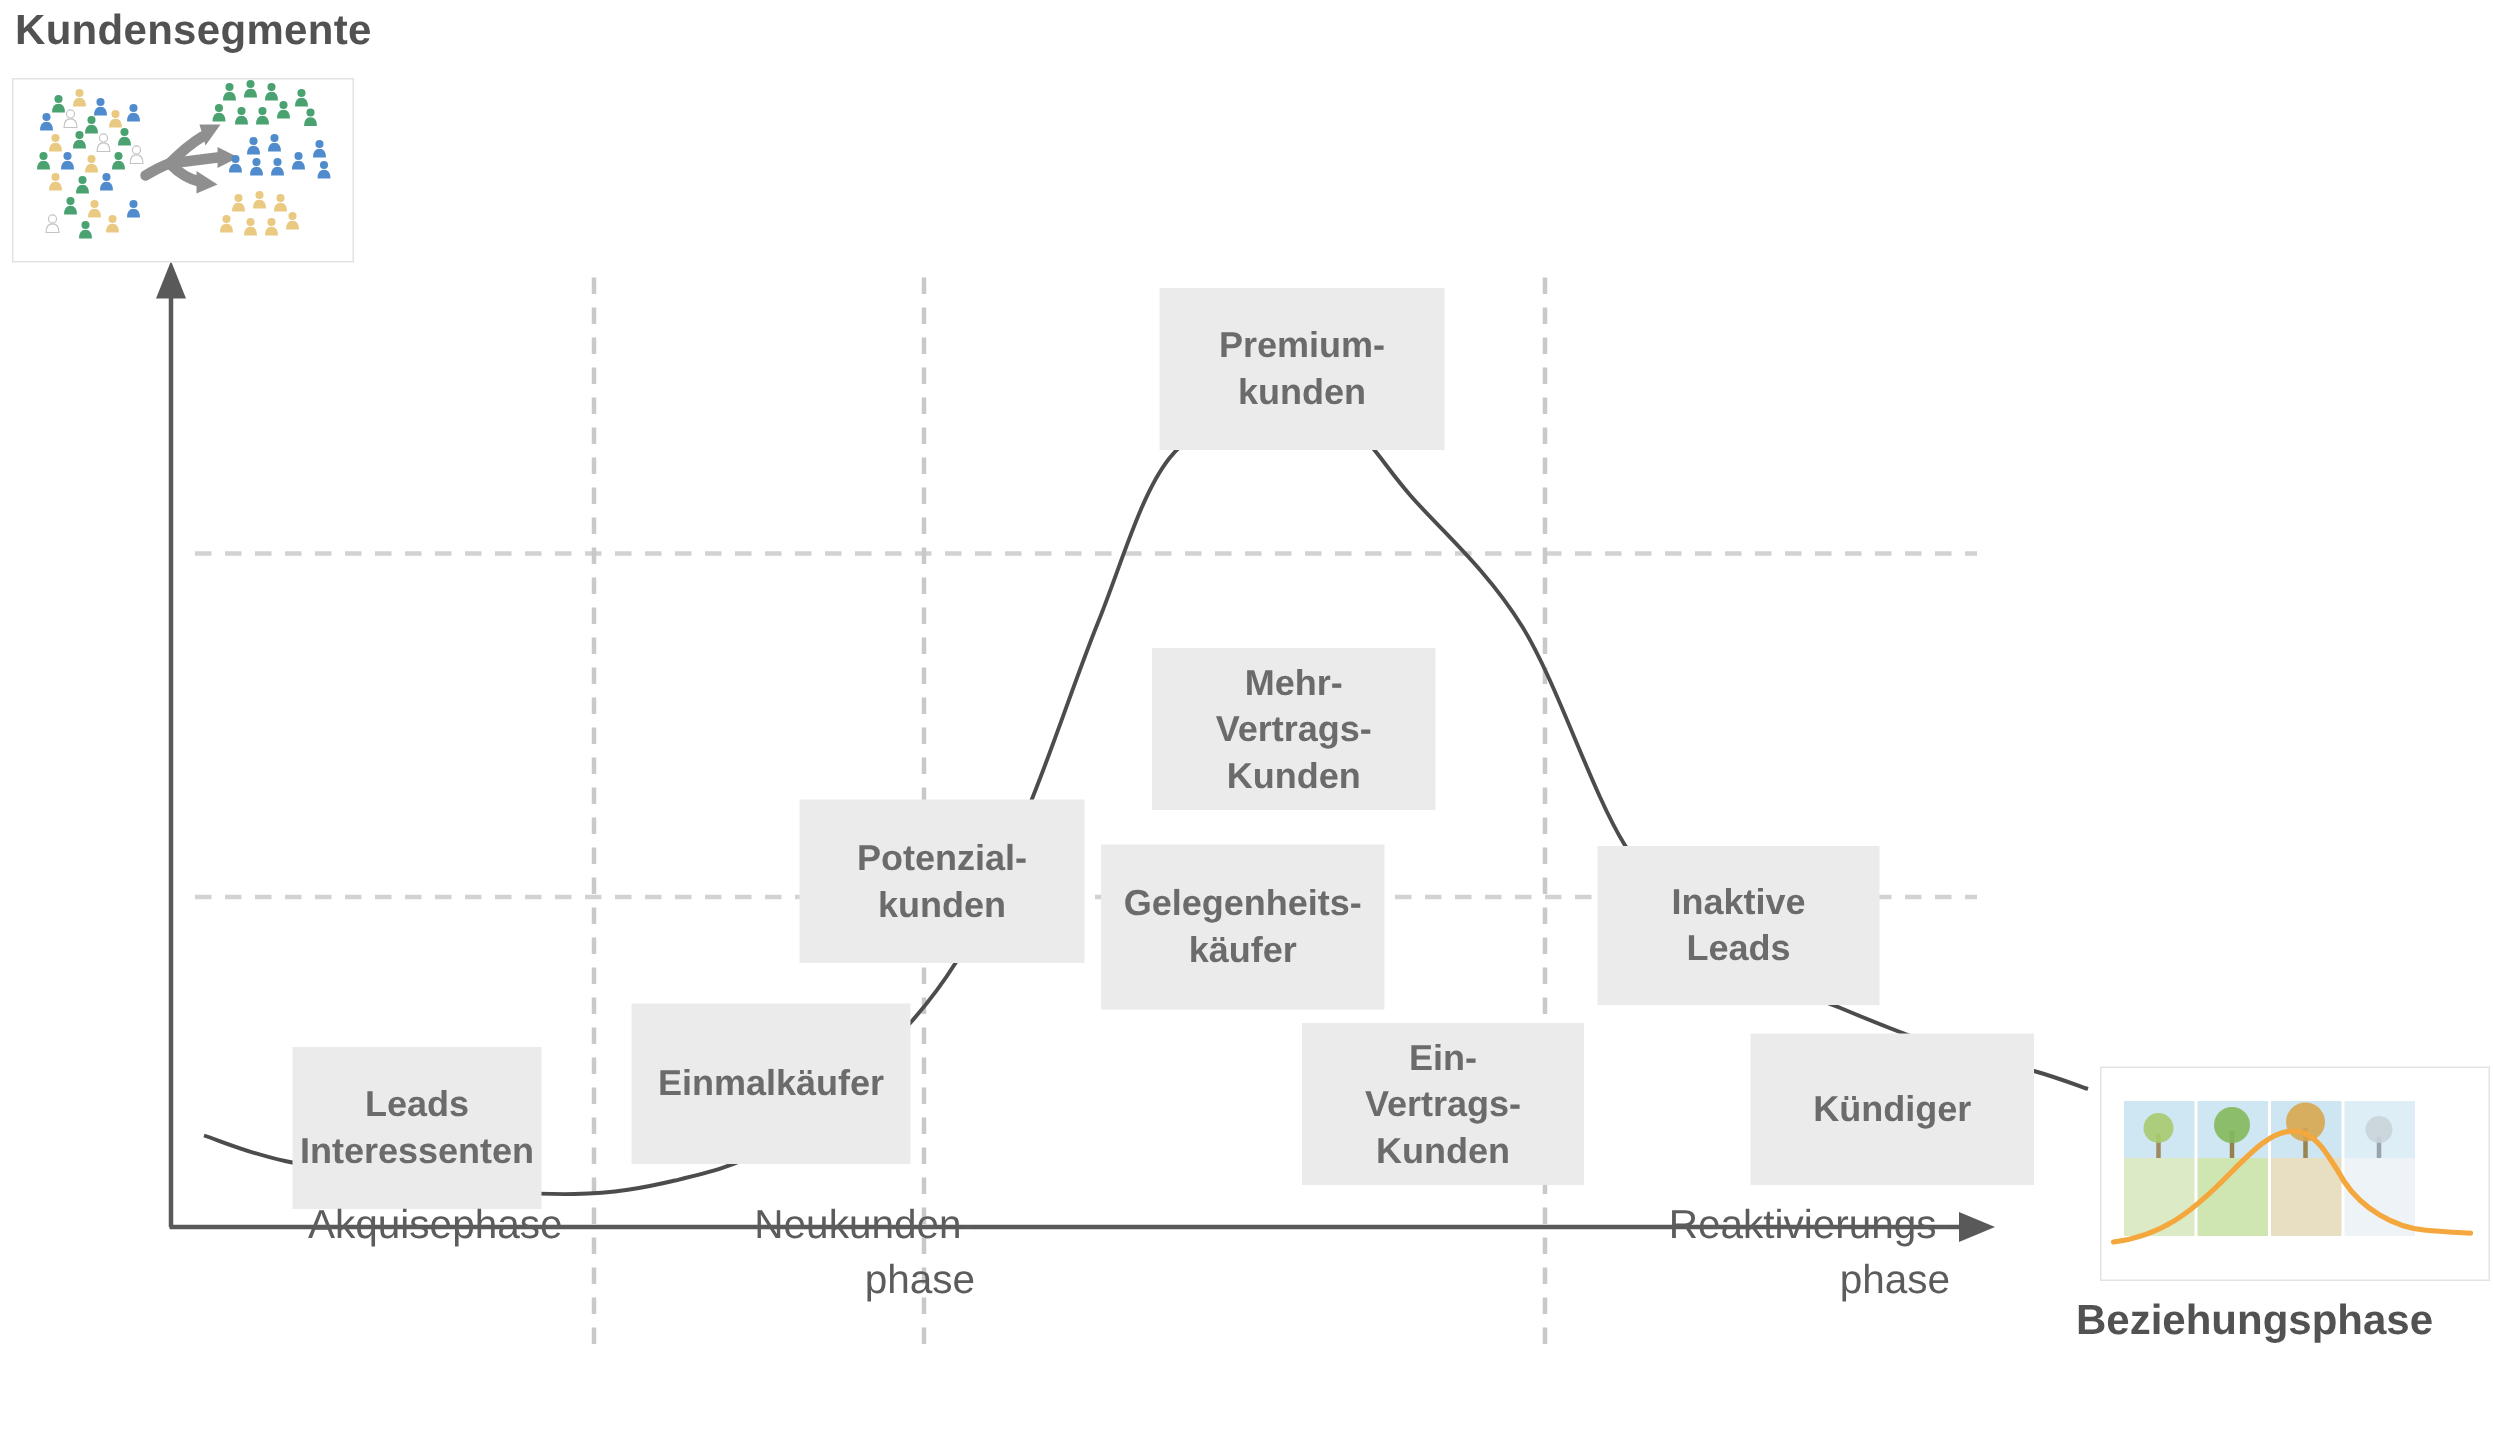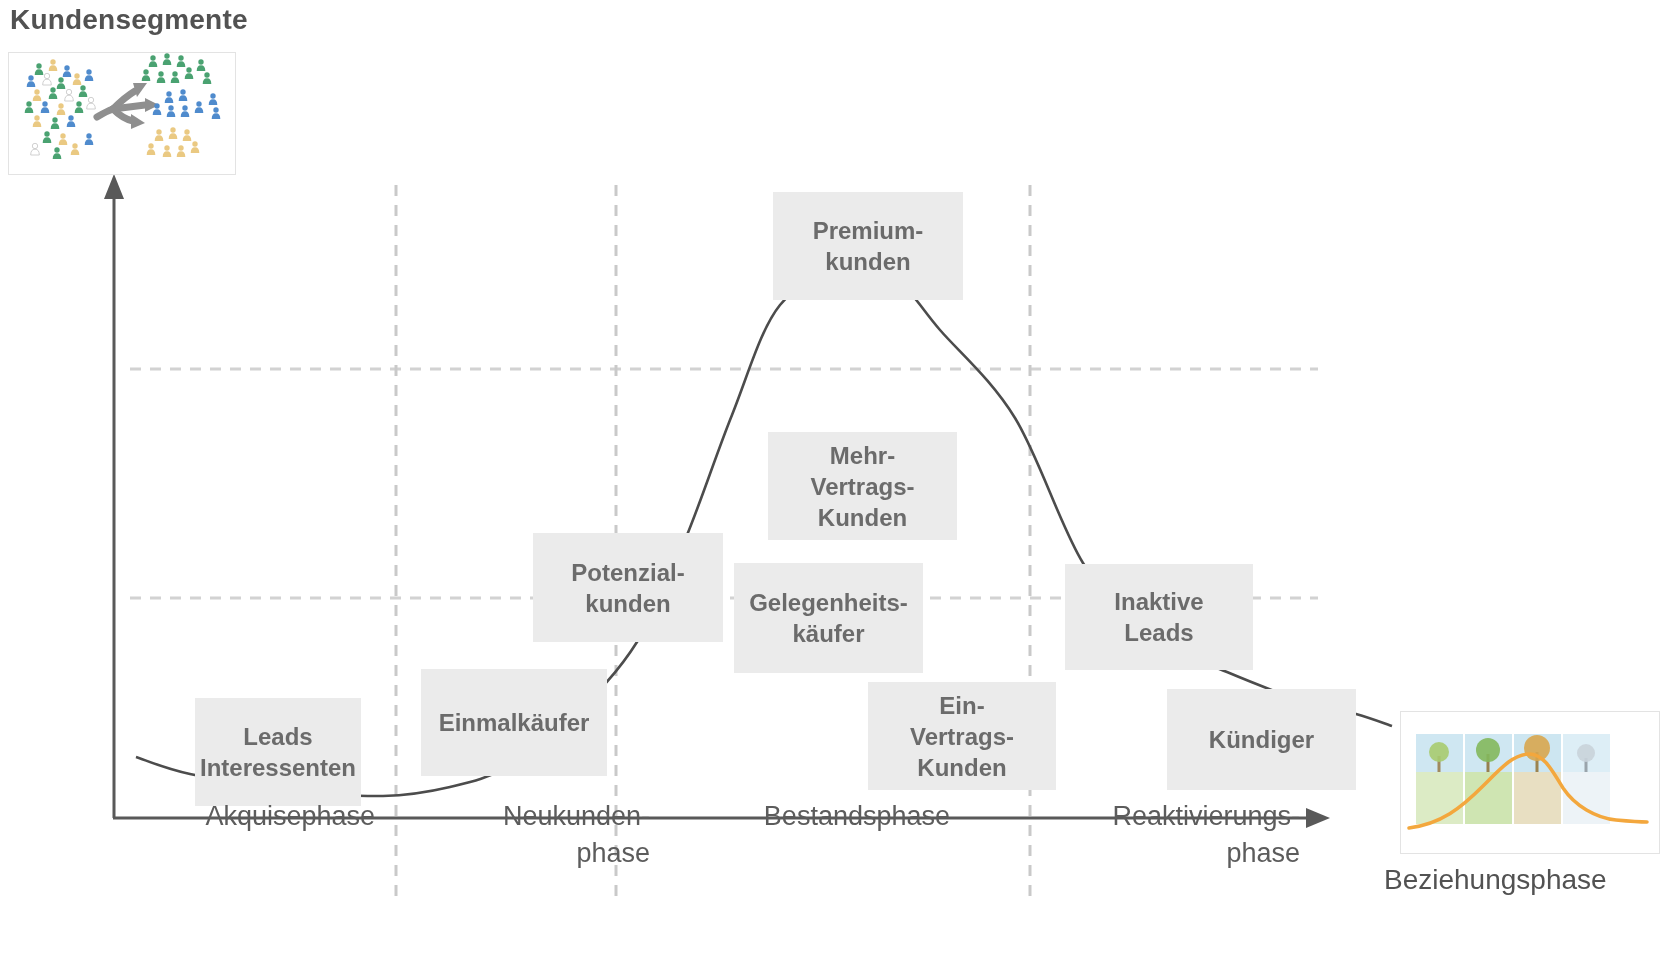--- a/index.html
+++ b/index.html
@@ -5,21 +5,21 @@
   html,body{margin:0;padding:0;background:#ffffff;}
   .canvas{
     position:relative;width:1662px;height:962px;background:#ffffff;overflow:hidden;
     font-family:"Liberation Sans","DejaVu Sans",sans-serif;
   }
   .page-title{
     position:absolute;left:10px;top:4px;font-size:28px;font-weight:bold;
     color:var(--title-color,#525252);letter-spacing:.2px;
   }
   .bez-title{
-    position:absolute;left:1384px;top:864px;width:276px;font-size:28px;font-weight:normal;
+    position:absolute;left:1384px;top:864px;width:276px;font-size:28px;font-weight:bold;
     color:var(--title-color,#525252);text-align:left;white-space:nowrap;
   }
   .thumb{position:absolute;background:#fff;border:1px solid #e3e3e3;z-index:3;}
   .thumb-seg{left:8px;top:52px;width:226px;height:121px;}
   .thumb-season{left:1400px;top:711px;width:258px;height:141px;}
   .plot{position:absolute;left:0;top:0;z-index:1;}
   .hdash{stroke:var(--dash-color,#d2d2d2);stroke-width:3;stroke-dasharray:11 9;fill:none;}
   .vdash{stroke:var(--vdash-color,#c9c9c9);stroke-width:3;stroke-dasharray:11 9;fill:none;}
   .axis{stroke:var(--axis-color,#595959);stroke-width:3;fill:none;}
   .axis-head{fill:var(--axis-color,#595959);}
@@ -162,21 +162,20 @@
   <div class="seg-box" style="left:868px;top:682px;width:188px;height:108px">Ein-
 Vertrags-
 Kunden</div>
   <div class="seg-box" style="left:1065px;top:564px;width:188px;height:106px">Inaktive
 Leads</div>
   <div class="seg-box" style="left:1167px;top:689px;width:189px;height:101px">Kündiger</div>
 
   <div class="phase-label" style="left:95px">Akquisephase</div>
   <div class="phase-label" style="left:370px">Neukunden-
 phase</div>
-  <div class="phase-label" style="left:670px">Bestandsphase</div>
   <div class="phase-label" style="left:1020px">Reaktivierungs-
 phase</div>
 
   <div class="thumb thumb-season">
     <svg width="258" height="141" viewBox="0 0 258 141">
       <g>
         <rect x="15" y="22" width="47" height="38" fill="#cfe7f2"></rect>
         <rect x="15" y="60" width="47" height="52" fill="#dcebc5"></rect>
         <rect x="36.5" y="44" width="3" height="16" fill="#a08a5f"></rect>
         <circle cx="38" cy="40" r="10" fill="#a7cb6f" opacity="0.9"></circle>

